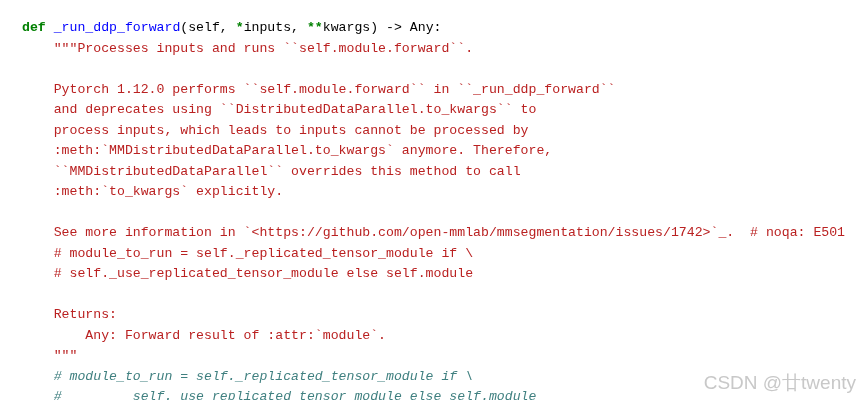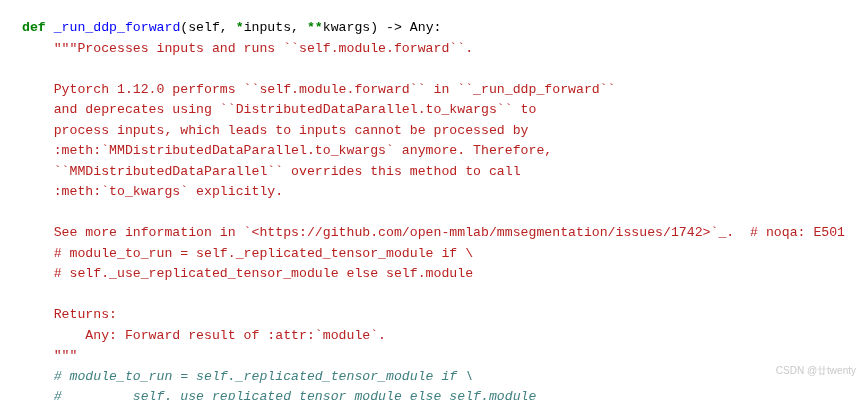--- a/index.html
+++ b/index.html
@@ -30,23 +30,23 @@
     }
     .kw { color: #008000; font-weight: bold; }
     .fn { color: #0000ff; }
     .op { color: #008000; font-weight: bold; }
     .plain { color: #000000; }
     .doc { color: #ba2121; }
     .cmt { color: #408080; font-style: italic; }
     .watermark {
       position: absolute;
       right: 4px;
-      bottom: 22px;
+      bottom: 4px;
       font-family: "Liberation Sans", "DejaVu Sans", sans-serif;
-      font-size: 10px;
+      font-size: 19px;
       color: #c8c8c8;
     }
   </style>
 </head>
 <body>
 
 <pre class="code-block"><span class="line"><span class="kw">def</span><span class="plain"> </span><span class="fn">_run_ddp_forward</span><span class="plain">(self, </span><span class="op">*</span><span class="plain">inputs, </span><span class="op">**</span><span class="plain">kwargs) -&gt; Any:</span></span><span class="line doc">    """Processes inputs and runs ``self.module.forward``.</span><span class="line doc"></span><span class="line doc">    Pytorch 1.12.0 performs ``self.module.forward`` in ``_run_ddp_forward``</span><span class="line doc">    and deprecates using ``DistributedDataParallel.to_kwargs`` to</span><span class="line doc">    process inputs, which leads to inputs cannot be processed by</span><span class="line doc">    :meth:`MMDistributedDataParallel.to_kwargs` anymore. Therefore,</span><span class="line doc">    ``MMDistributedDataParallel`` overrides this method to call</span><span class="line doc">    :meth:`to_kwargs` explicitly.</span><span class="line doc"></span><span class="line doc">    See more information in `&lt;https://github.com/open-mmlab/mmsegmentation/issues/1742&gt;`_.  # noqa: E501</span><span class="line doc">    # module_to_run = self._replicated_tensor_module if \</span><span class="line doc">    # self._use_replicated_tensor_module else self.module</span><span class="line doc"></span><span class="line doc">    Returns:</span><span class="line doc">        Any: Forward result of :attr:`module`.</span><span class="line doc">    """</span><span class="line cmt">    # module_to_run = self._replicated_tensor_module if \</span><span class="line cmt">    #         self._use_replicated_tensor_module else self.module</span></pre>
 
 <div class="watermark">CSDN @廿twenty</div>
 

